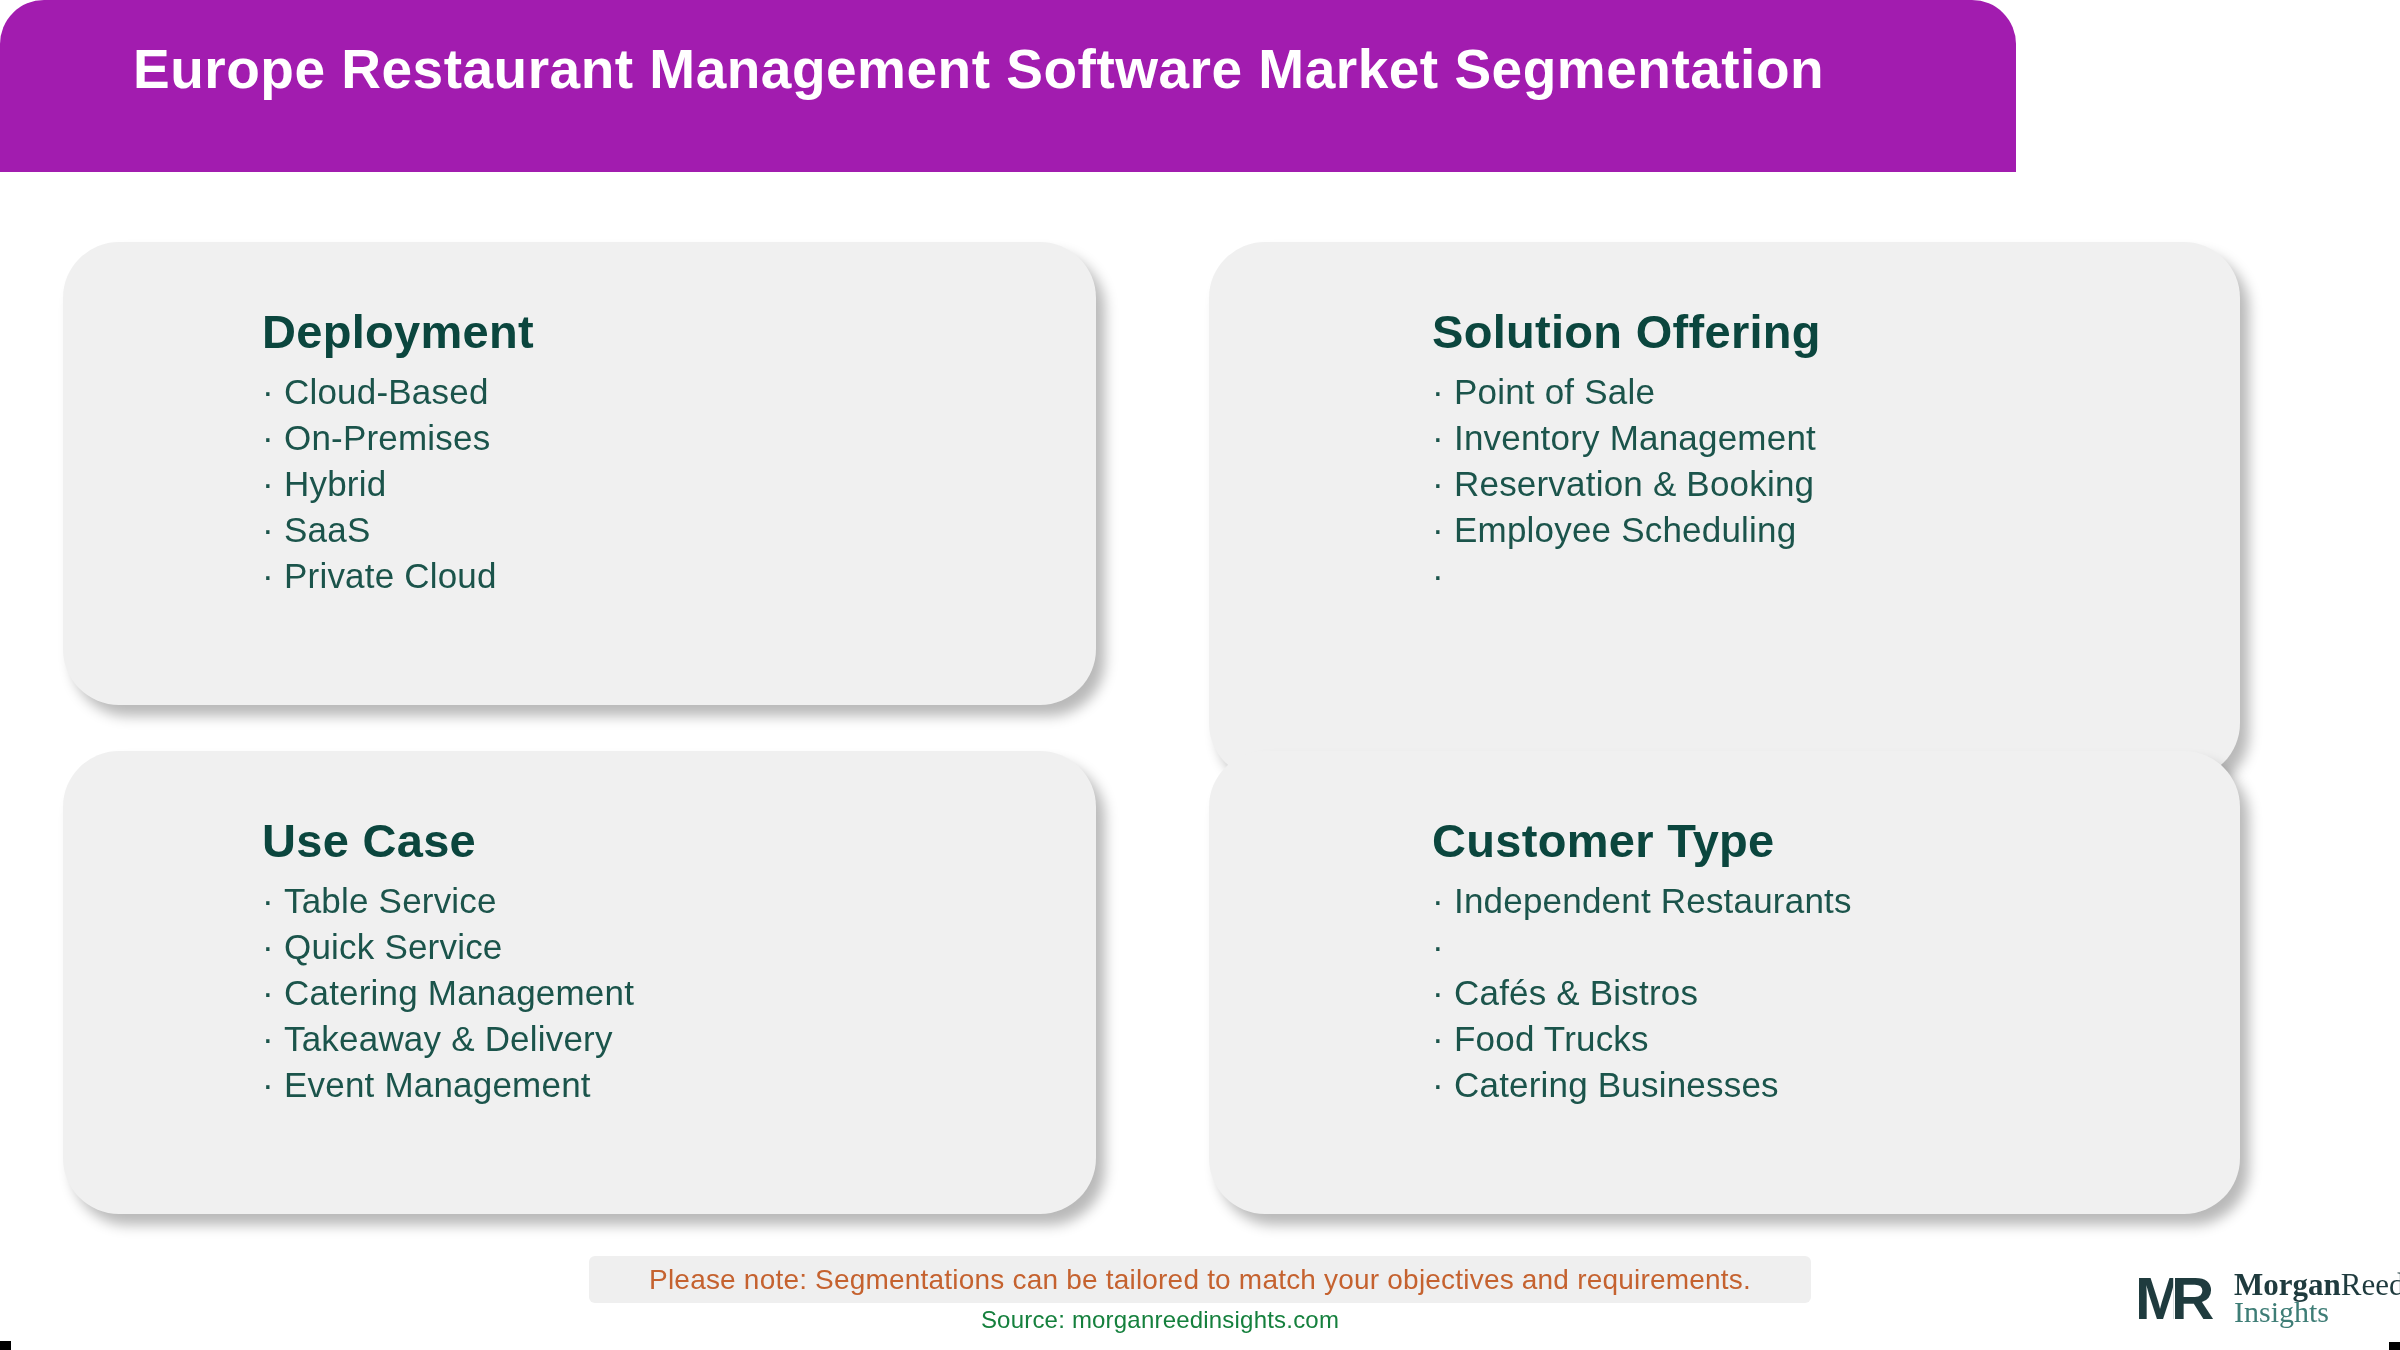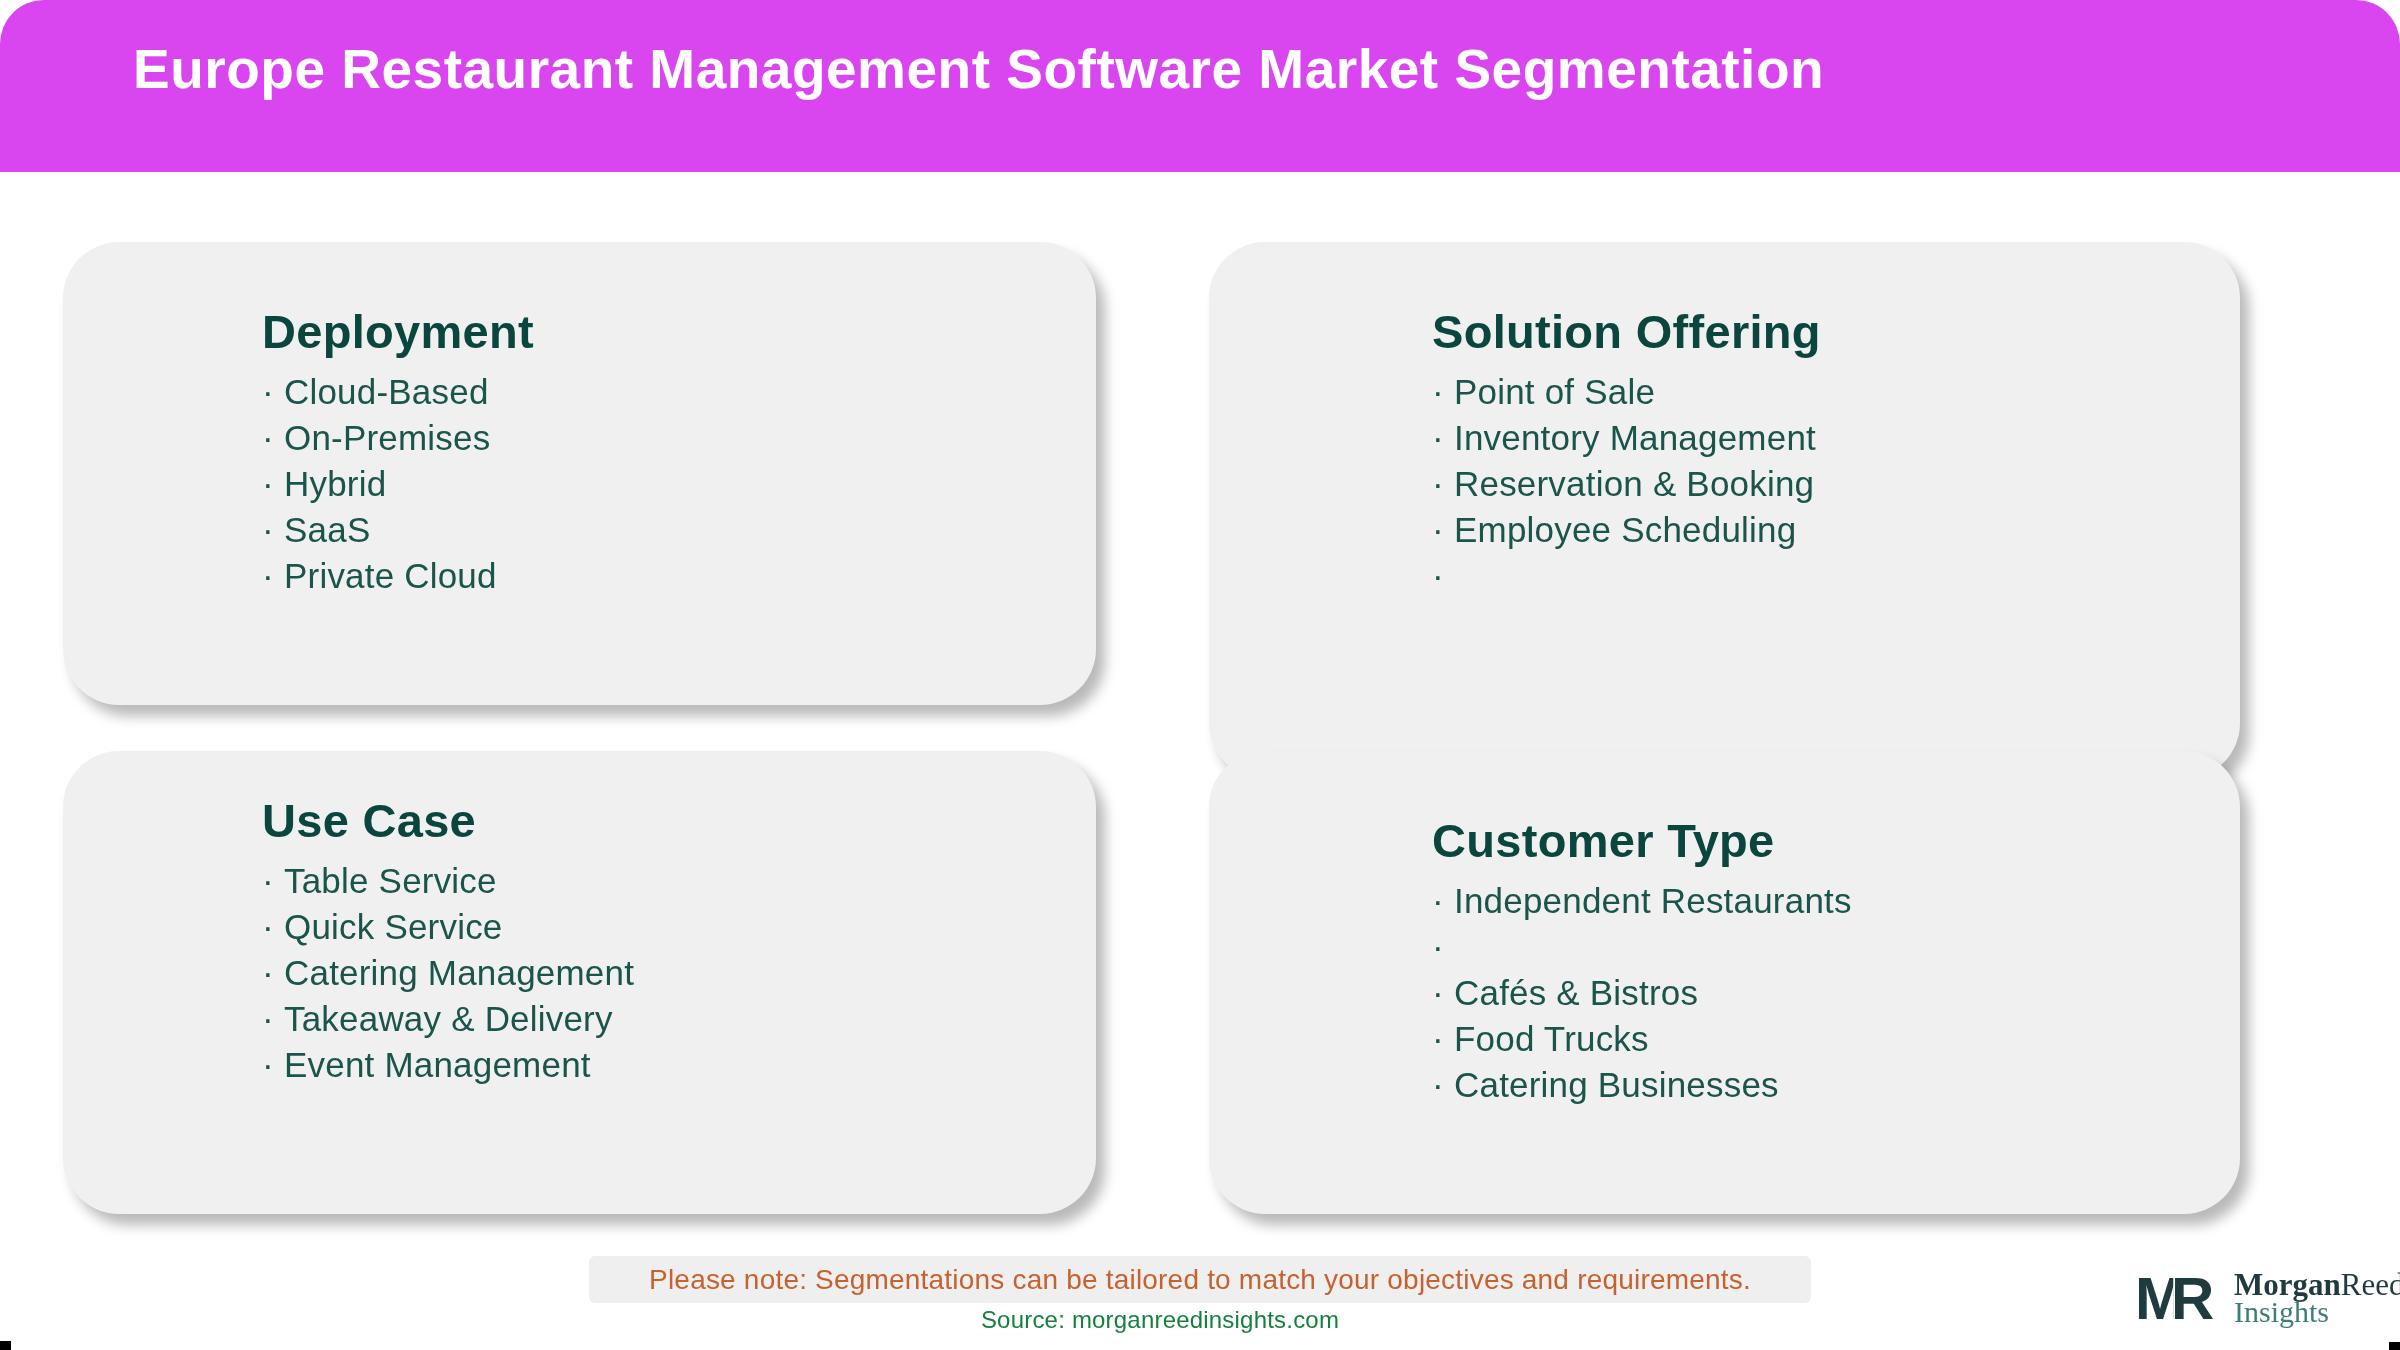--- a/index.html
+++ b/index.html
@@ -6,22 +6,22 @@
   body{
     width:2400px;height:1350px;
     background:#ffffff;
     font-family:"Liberation Sans",sans-serif;
     position:relative;overflow:hidden;
   }
   .stage{position:absolute;inset:0;width:2400px;height:1350px;}
 
   
   .banner{
-    position:absolute;left:0;top:0;width:2400px;height:172px;
-    background:#d946ef;
+    position:absolute;left:0;top:0;width:2016px;height:172px;
+    background:#a21caf;
     border-radius:44px 44px 0 0;
     display:flex;align-items:center;
   }
   .banner h1{
     margin:0 0 0 133px;
     transform:translateY(-17px);
     color:#ffffff;
     font-size:55px;font-weight:bold;letter-spacing:0.5px;
     white-space:nowrap;
   }
@@ -29,21 +29,21 @@
   
   .card{
     position:absolute;
     background:#f0f0f0;
     border-radius:56px;
     box-shadow:9px 11px 13px rgba(0,0,0,0.28);
     box-sizing:border-box;
   }
   .card-tl{left:63px; top:242px; width:1033px;height:463px;padding:62px 30px 0 198px;}
   .card-tr{left:1209px;top:242px; width:1031px;height:537px;padding:62px 30px 0 222px;}
-  .card-bl{left:63px; top:751px; width:1033px;height:463px;padding:42px 30px 0 198px;}
+  .card-bl{left:63px; top:751px; width:1033px;height:463px;padding:62px 30px 0 198px;}
   .card-br{left:1209px;top:751px; width:1031px;height:463px;padding:62px 30px 10px 222px;}
 
   .card h2{
     margin:1px;
     font-size:47px;font-weight:bold;color:#0b463e;letter-spacing:0.3px;
     line-height:54px;
   }
   .card ul{list-style:none;margin:10px 0 0 0;padding:0;}
   .card li{
     font-size:35px;color:#1b544b;line-height:46px;

